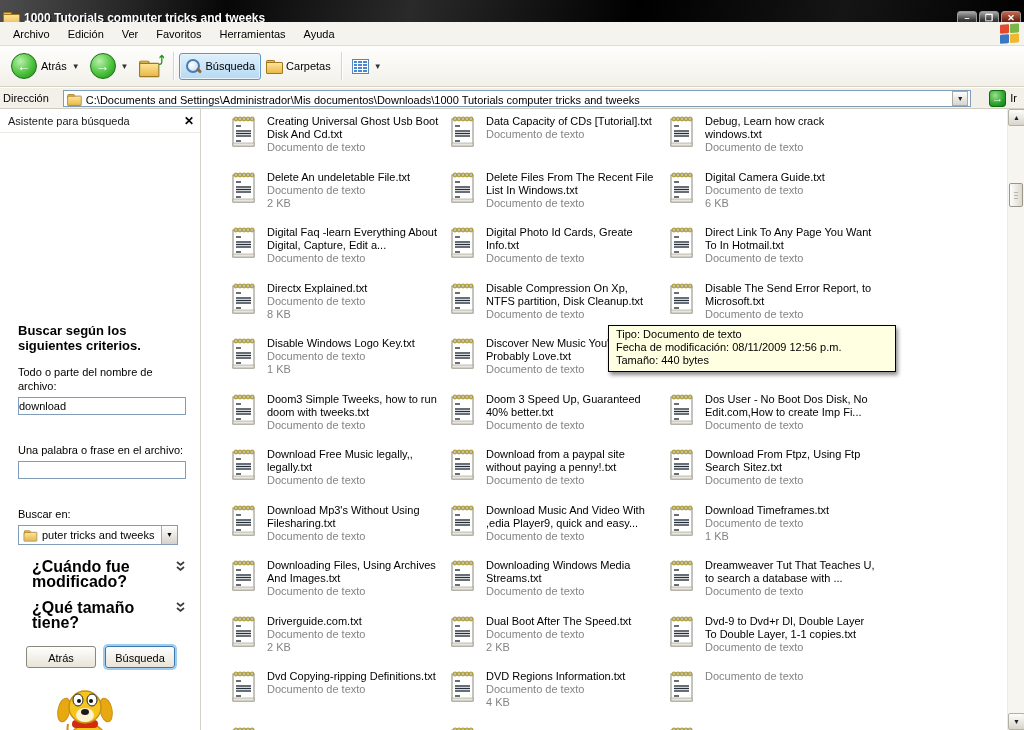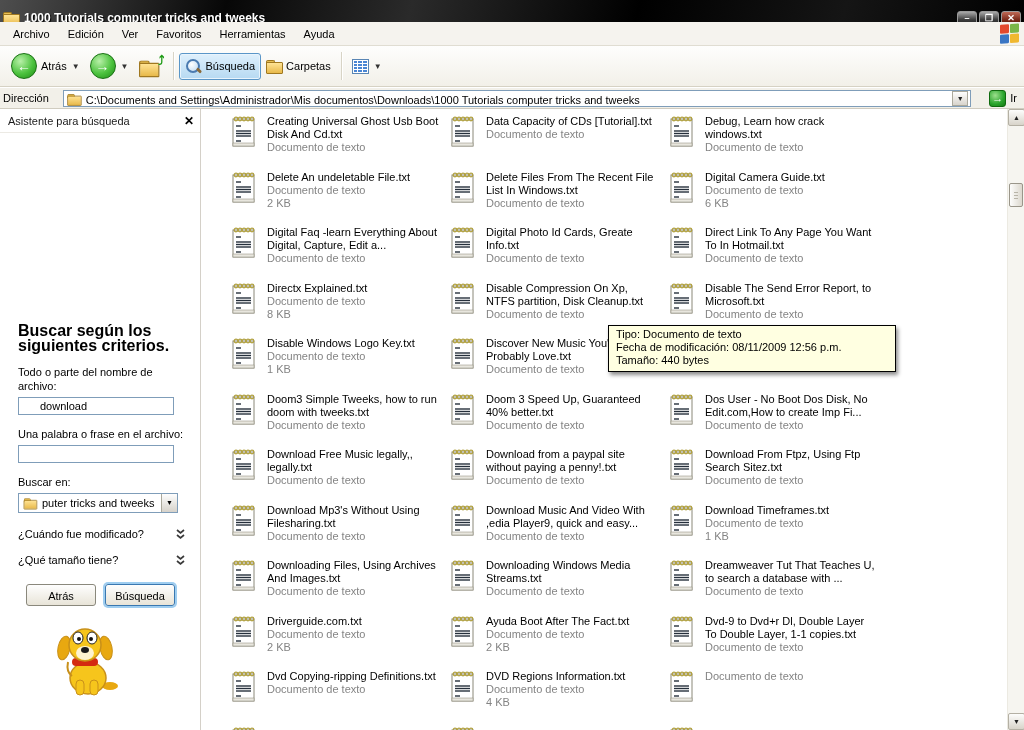--- a/index.html
+++ b/index.html
@@ -68,31 +68,31 @@
     border:1px solid #0f6a0e;color:#fff;font-size:11px;font-weight:bold;text-align:center;line-height:15px;}
   
   .main{position:absolute;top:109px;left:0;right:0;bottom:0;background:#fff;}
   
   .sidebar{position:absolute;left:0;top:0;bottom:0;width:201px;border-right:1px solid #d4d0c8;
     background:#fff;overflow:hidden;}
   .sb-header{height:24px;display:flex;align-items:center;padding:3px 6px 2px 8px;
     border-bottom:1px solid #eceae4;color:#1a1a1a;}
   .sb-close{margin-left:auto;font-weight:bold;font-size:12px;color:#000;line-height:12px;}
   .sb-body{padding:190px 14px 0 18px;color:#000;}
-  .sb-heading{font-weight:bold;font-size:16px;line-height:15px;margin-bottom:12px;}
+  .sb-heading{font-weight:bold;font-size:13px;line-height:15px;margin-bottom:12px;}
   .sb-label{line-height:14px;margin-bottom:4px;}
-  .sb-input{width:156px;height:18px;border:1px solid #7f9db9;font-family:"Liberation Sans",sans-serif;
-    font-size:11px;padding:1px 21px;margin-bottom:12px;display:block;}
+  .sb-input{width:168px;height:18px;border:1px solid #7f9db9;font-family:"Liberation Sans",sans-serif;
+    font-size:11px;padding:1px 0;margin-bottom:28px;display:block;}
   .sb-select{width:160px;height:20px;border:1px solid #7f9db9;display:flex;align-items:center;
     gap:4px;padding:0 0 0 3px;margin-bottom:14px;background:#fff;}
   .sb-select .folder-glyph{transform:scale(.8);}
   .sb-select .drop{margin-left:auto;width:16px;height:18px;background:linear-gradient(#fefefe,#d6d2ca);
     border-left:1px solid #aba99c;font-size:7px;text-align:center;line-height:17px;}
   .expander{display:flex;align-items:flex-start;margin-bottom:11px;}
-  .expander .exp-label{font-weight:normal;font-size:11px;line-height:15px;width:130px;}
+  .expander .exp-label{font-weight:bold;font-size:16px;line-height:15px;width:130px;margin-left:14px;}
   .chev2{margin-left:auto;margin-top:2px;}
   .sb-buttons{display:flex;gap:9px;margin:16px 0 0 8px;}
   .sb-btn2{width:70px;height:22px;border:1px solid #8a887c;border-radius:3px;
     background:linear-gradient(#fefefe,#e8e4d8);font-family:"Liberation Sans",sans-serif;
     font-size:11px;color:#000;text-align:center;line-height:20px;}
   .sb-btn2.focused{box-shadow:0 0 0 2px #9ecdf0;border-color:#3a78b0;}
   .dog{margin:14px 0 0 30px;}
   
   .filelist{position:absolute;left:202px;right:17px;top:0;bottom:0;overflow:hidden;background:#fff;margin-left:11px;}
   .file-grid{display:grid;grid-template-columns:219px 219px 219px;grid-auto-rows:55.5px;
@@ -972,21 +972,21 @@
       </g>
       <g stroke="#26303c" stroke-width="1.4">
         <line x1="7" y1="11" x2="12" y2="11"></line>
         <line x1="7" y1="16" x2="22" y2="16"></line>
         <line x1="7" y1="18.5" x2="22" y2="18.5"></line>
         <line x1="7" y1="21" x2="22" y2="21"></line>
         <line x1="7" y1="26" x2="12" y2="26"></line>
       </g>
     </svg>
     <div class="tile-text">
-      <div class="file-title">Ayuda Boot After The Fact.txt</div>
+      <div class="file-title">Dual Boot After The Speed.txt</div>
       <div class="file-type">Documento de texto</div>
       <div class="file-size">2 KB</div>
     </div>
   </div>
           <div class="tile">
     <svg class="tile-icon" width="30" height="34" viewBox="0 0 30 34">
       <rect x="4" y="4" width="21" height="27" fill="#fff" stroke="#8a8878"></rect>
       <rect x="4" y="28" width="21" height="3" fill="#e8e6de" stroke="#8a8878" stroke-width="0.5"></rect>
       <g fill="none" stroke="#b0a040" stroke-width="1.3">
         <circle cx="7" cy="4" r="1.8"></circle>

